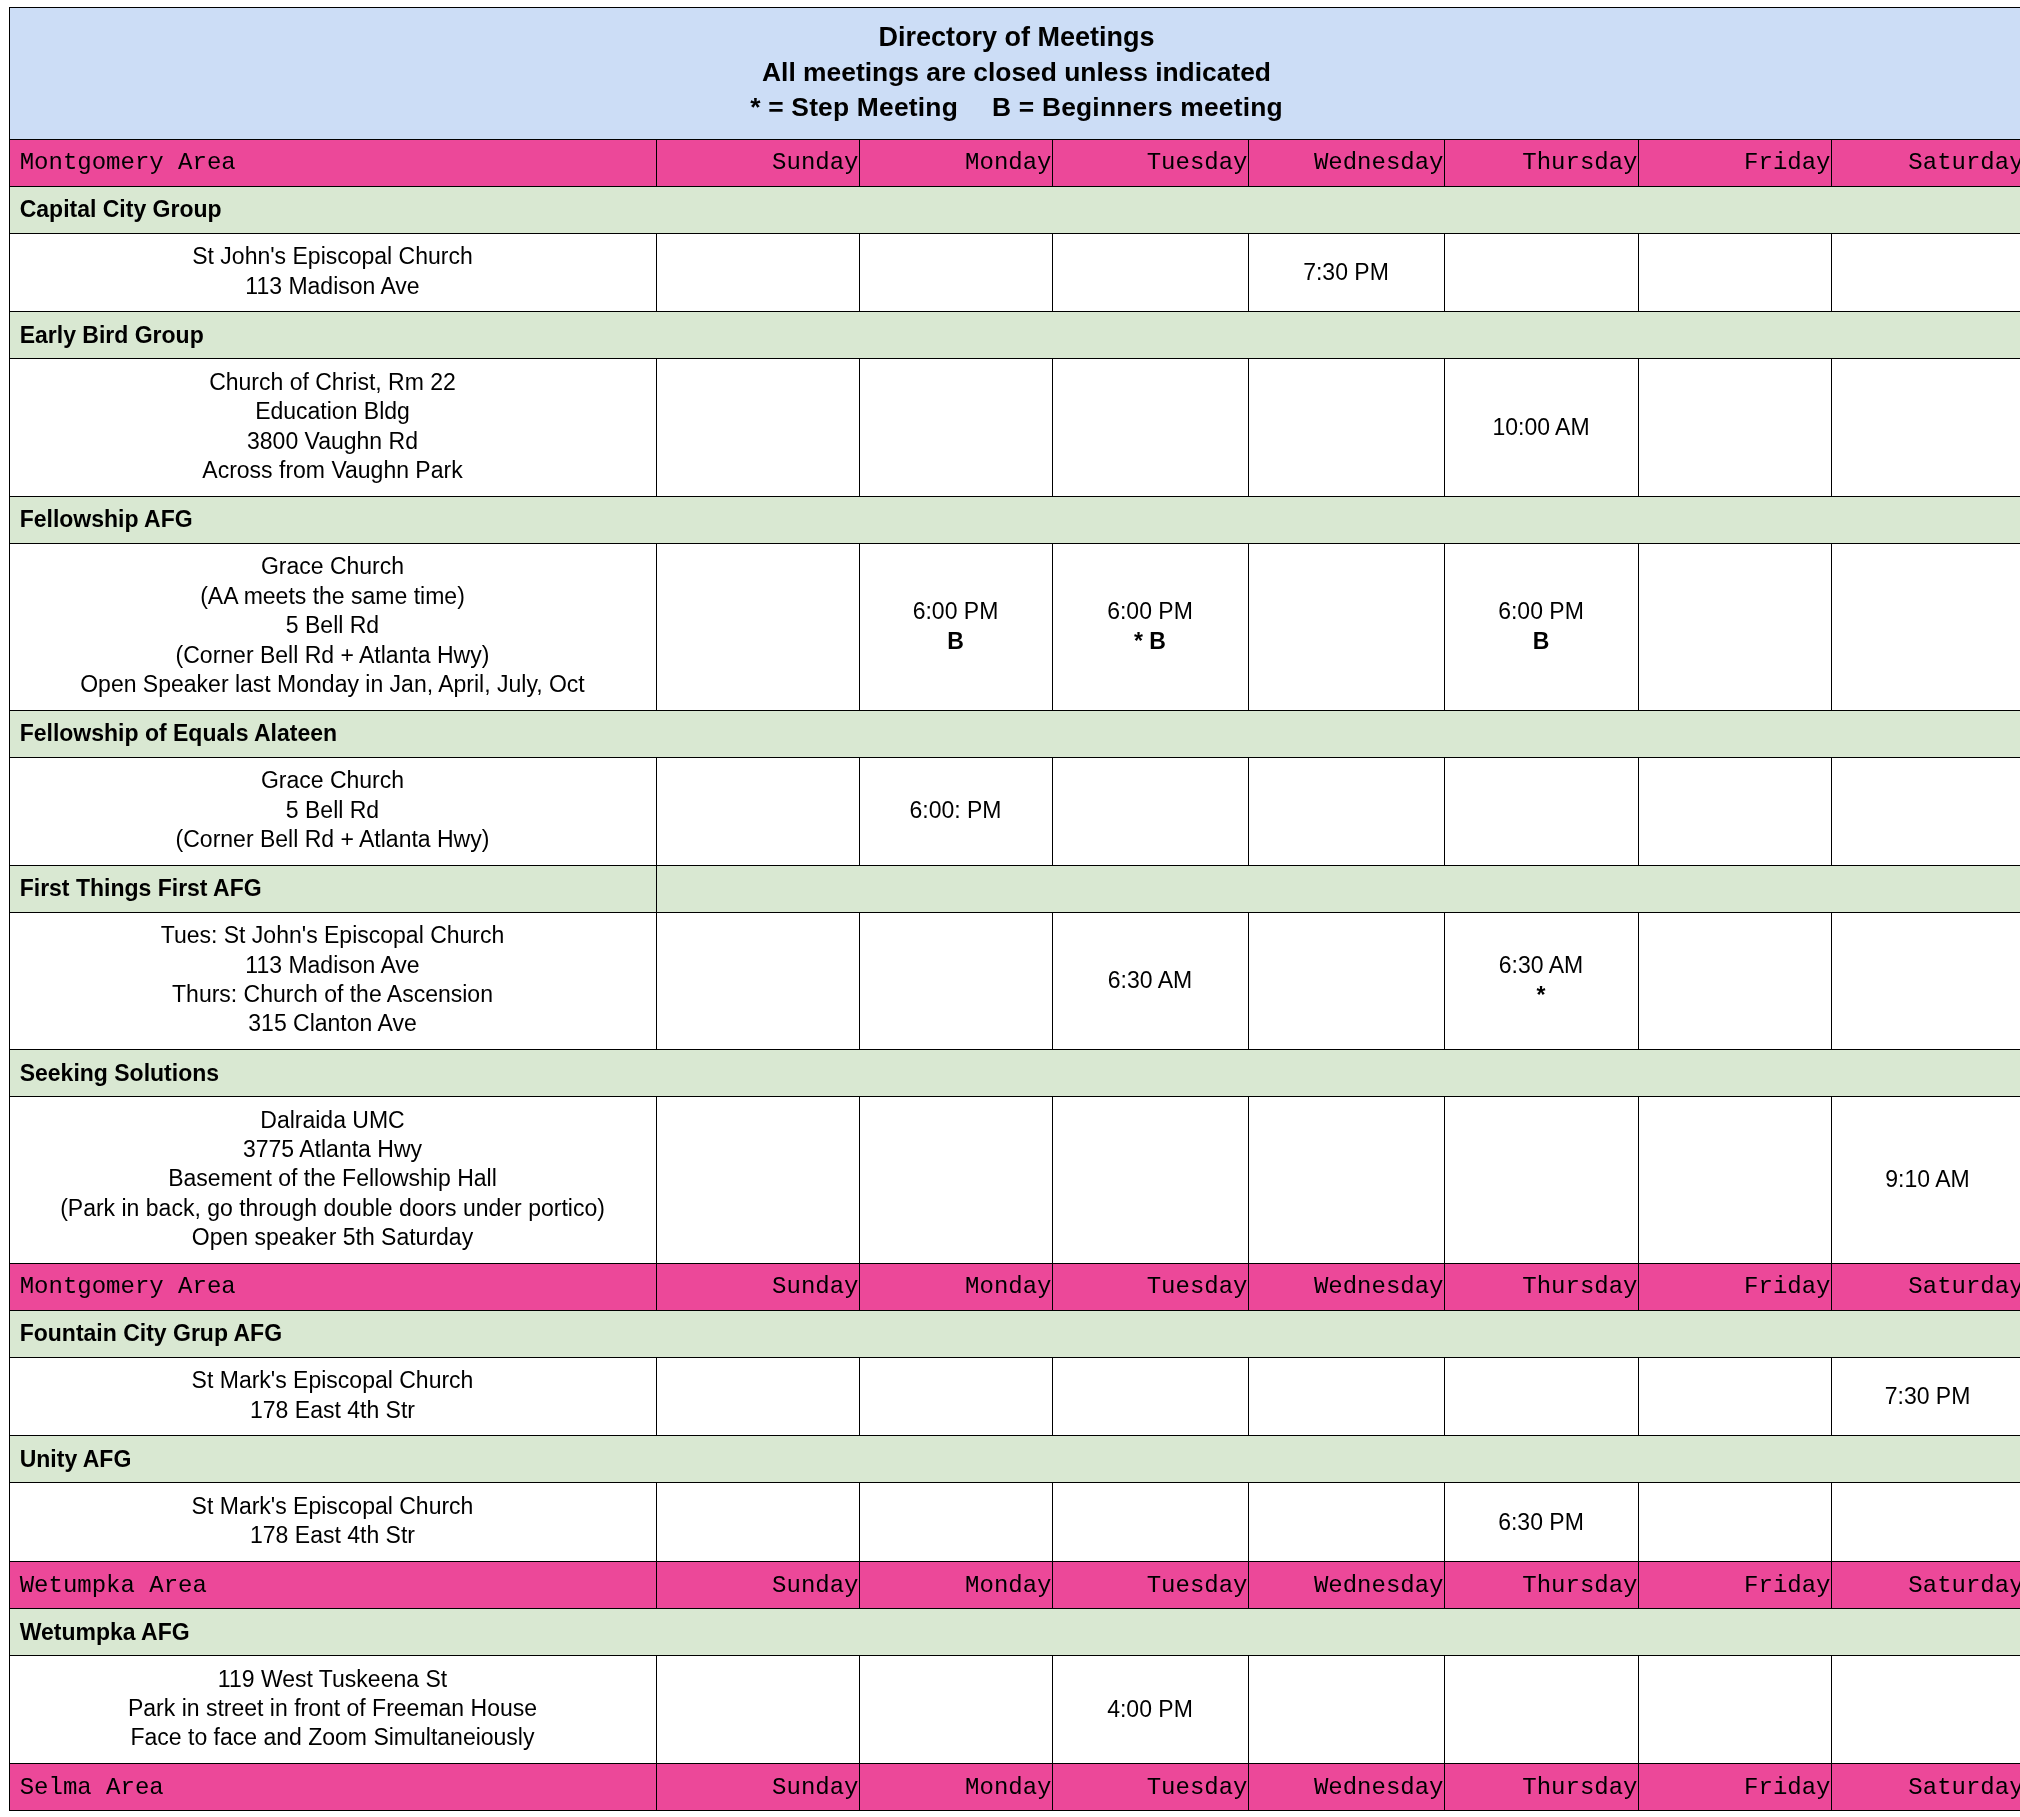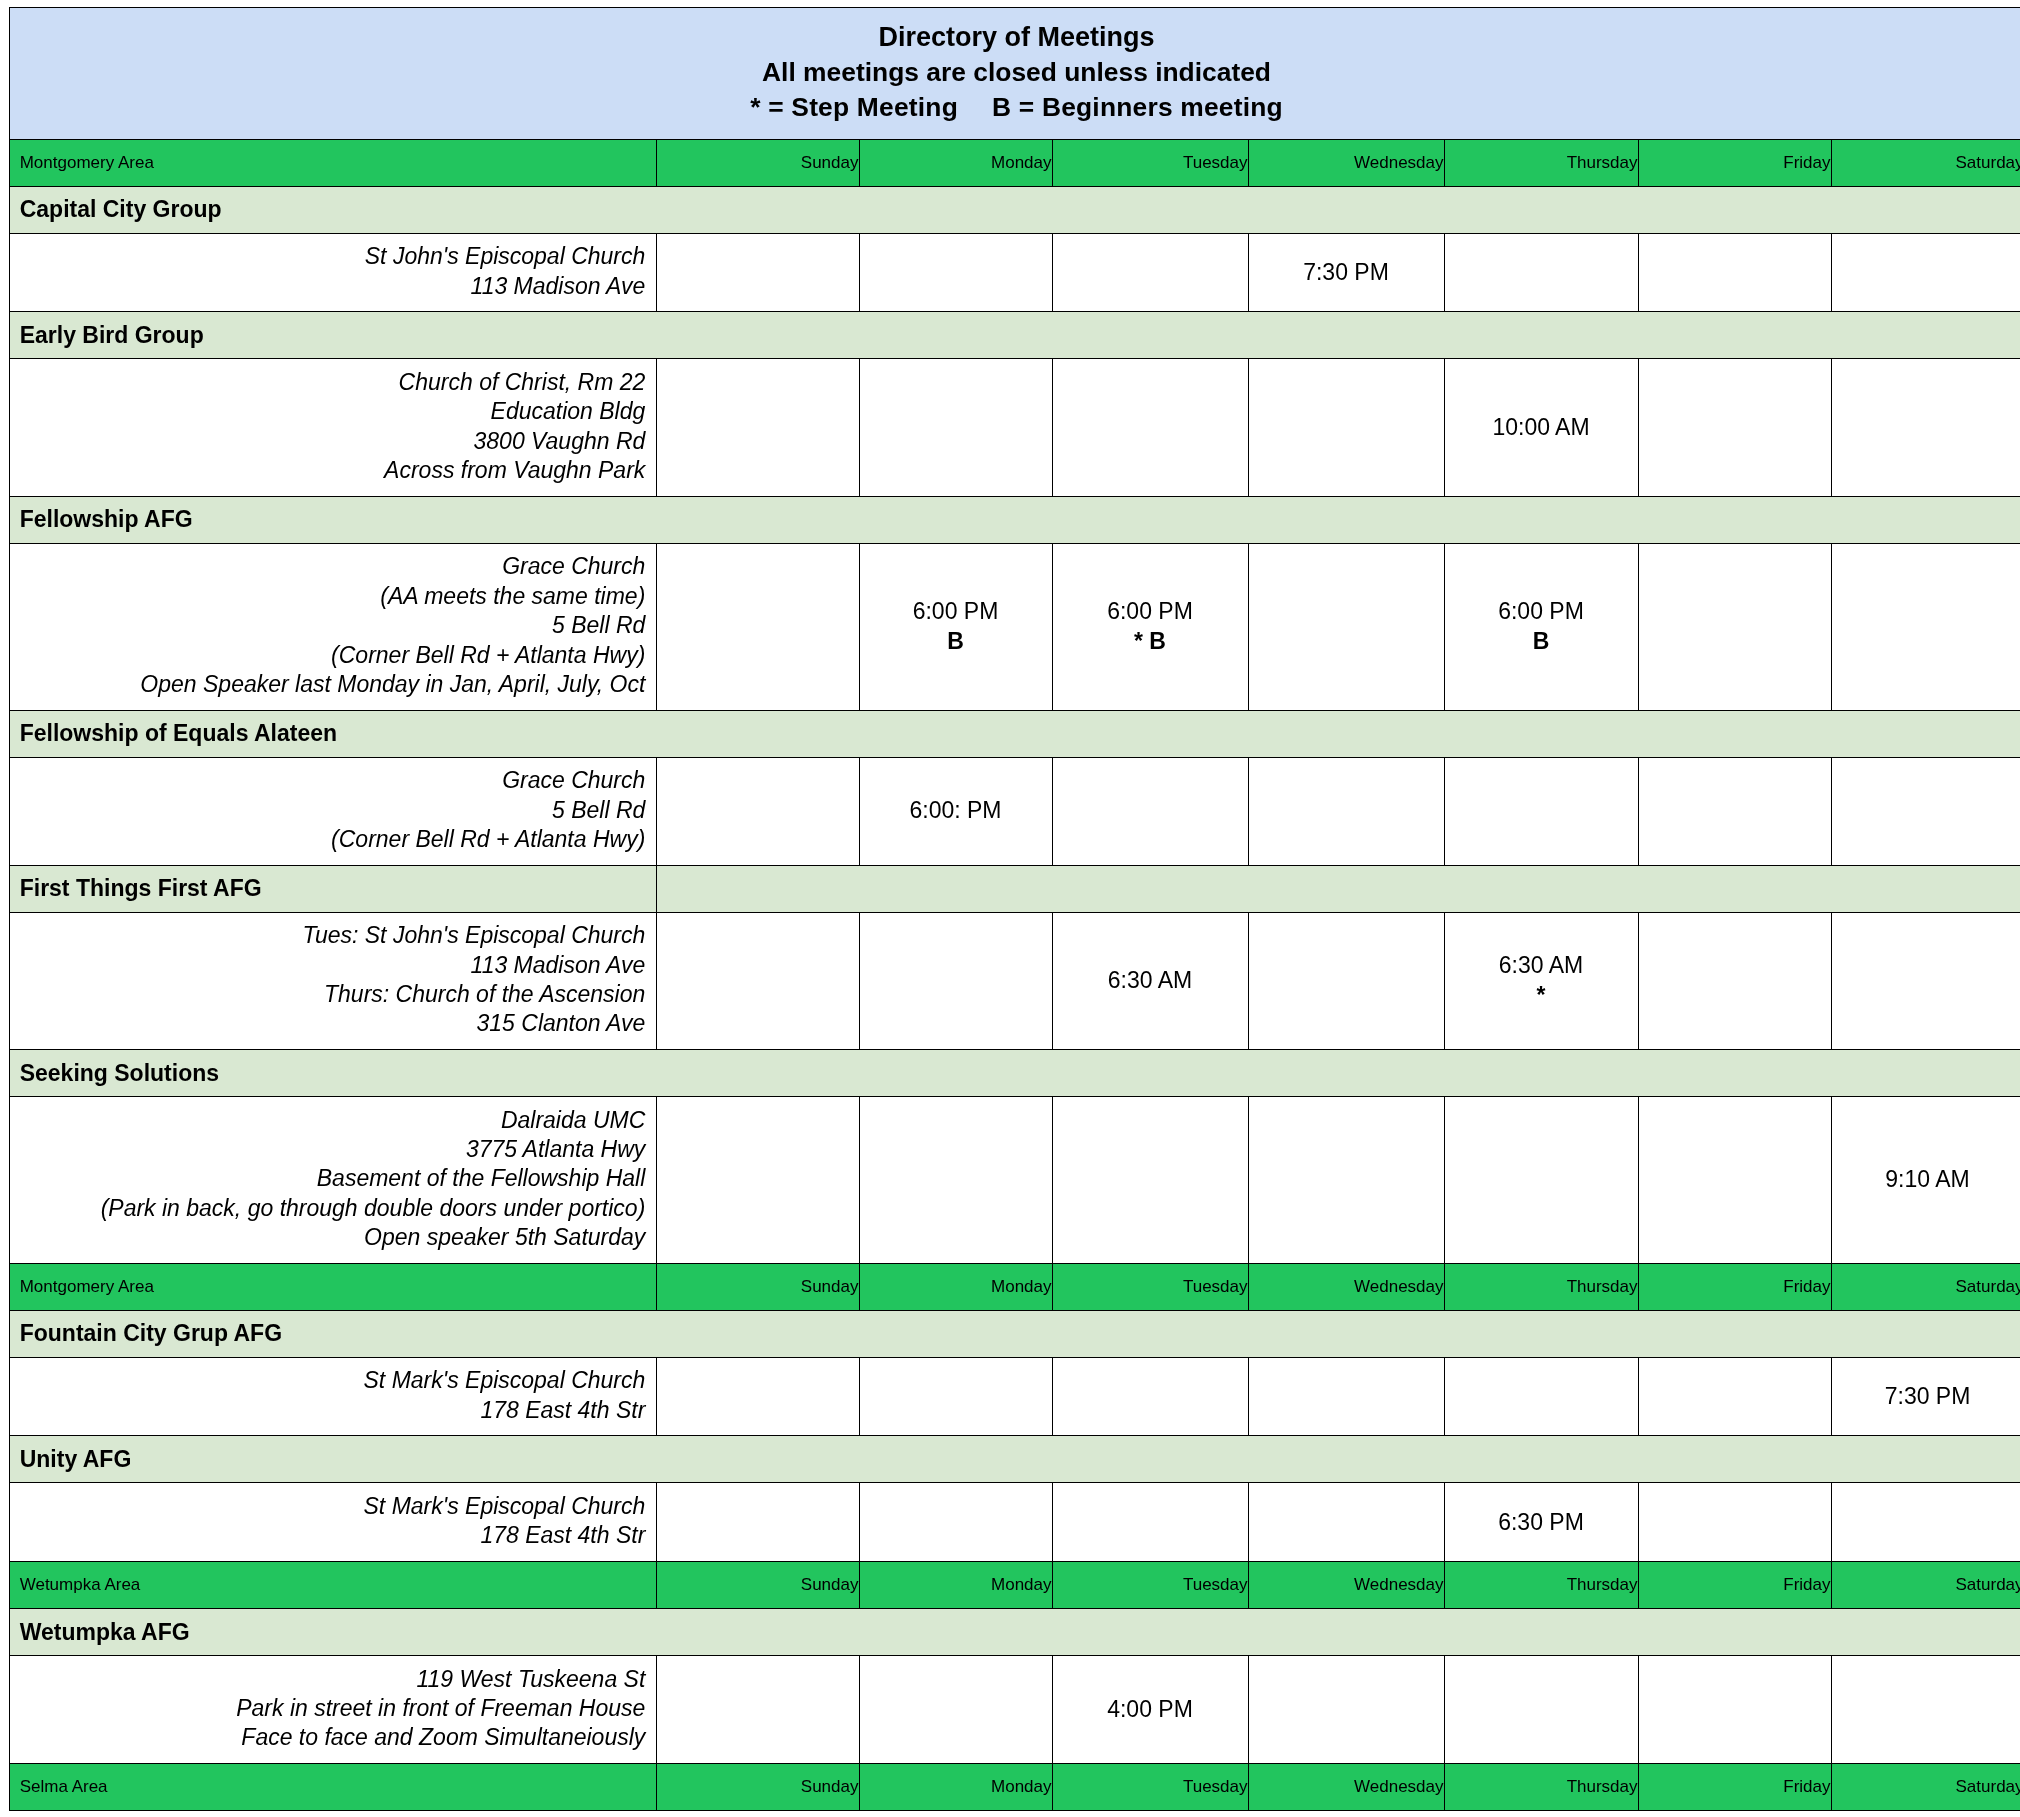--- a/index.html
+++ b/index.html
@@ -36,23 +36,24 @@
     line-height: 1.32;
     padding: 12px 0 13.6px 0;
   }
   .title-cell .l1 { font-size: 27px; }
   .title-cell .l2 { font-size: 26.4px; }
   .title-cell .l3 { font-size: 26.4px; letter-spacing: 0.2px; }
   .title-cell .gap { display: inline-block; width: 34px; }
 
   
   .area-row td {
-    background: #22c55e;
-    font-size: 17px;
+    background: #ec4899;
+    font-size: 24px;
     height: 46px;
+    font-family: Liberation Mono, monospace;
   }
   .area-name {
     padding-left: 10.2px;
     text-align: left;
   }
   .day-head {
     text-align: right;
   }
 
   
@@ -61,23 +62,22 @@
     font-weight: bold;
     height: 46px;
     padding-left: 10.2px;
     text-align: left;
     font-size: 23px;
   }
 
   
   .detail-row td.loc {
     padding: 8.5px 10.2px 10.2px 10.2px;
-    text-align: right;
+    text-align: center;
     line-height: 1.28;
-    font-style: italic;
   }
   .detail-row td.time {
     text-align: center;
     line-height: 1.28;
   }
   .time .note {
     display: block;
     font-weight: bold;
   }
   .blank-green {

